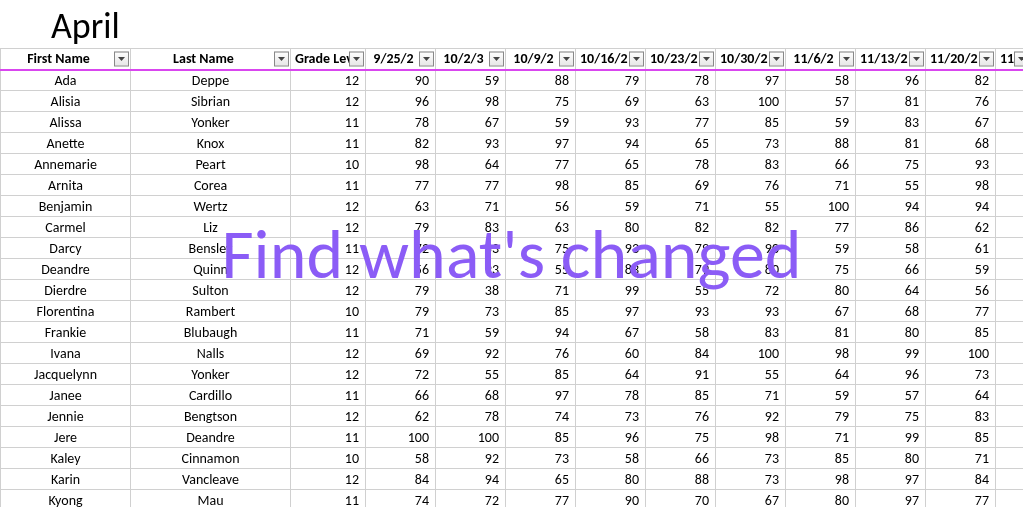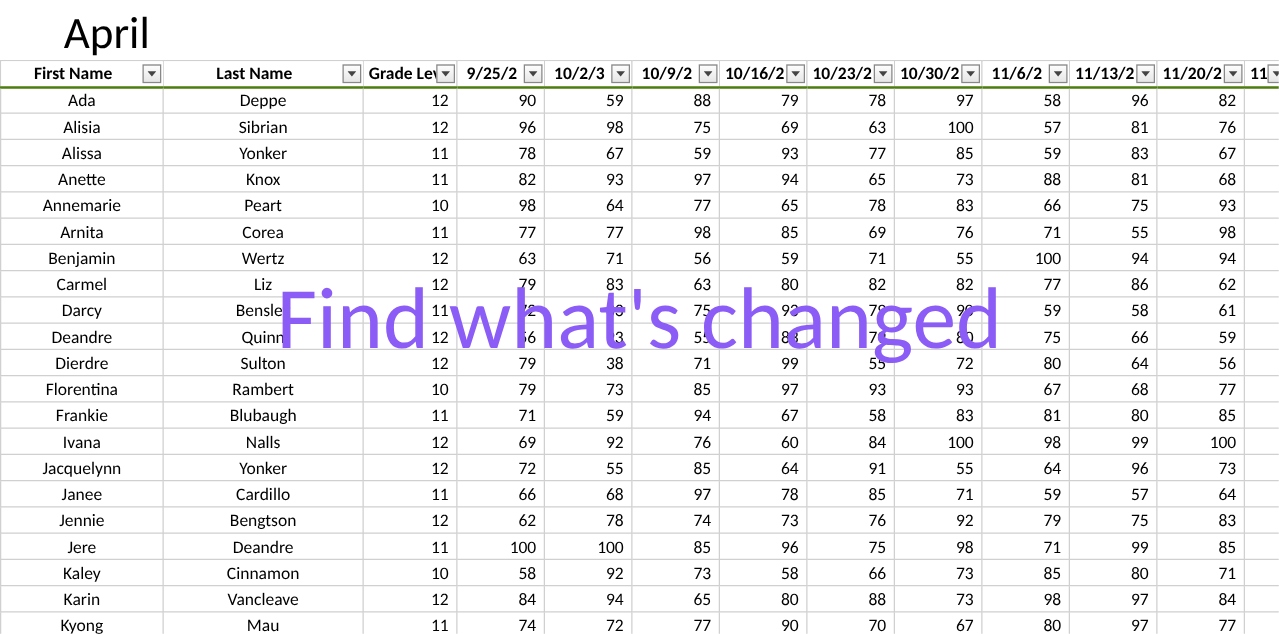--- a/index.html
+++ b/index.html
@@ -78,21 +78,21 @@
     justify-content: center;
     gap: 30px;
   }
   .overlay-line {
     font-size: 70px;
     font-weight: 400;
     color: #8b5cf6;
     line-height: 1;
     white-space: nowrap;
   }
-  thead th { border-bottom: 2px solid #4d7c0f; }
+  thead th { border-bottom: 2px solid #d946ef; }
 </style>
 </head>
 <body>
 
 <div class="sheet">
   <div class="title">April</div>
   <table>
     <colgroup>
       <col class="col-fn">
         <col class="col-ln">

